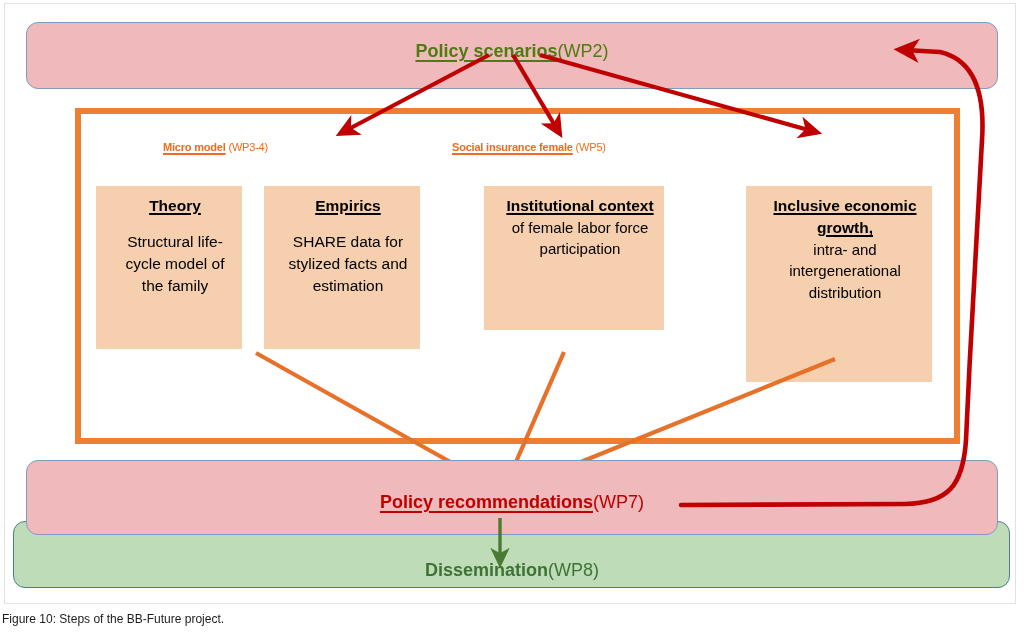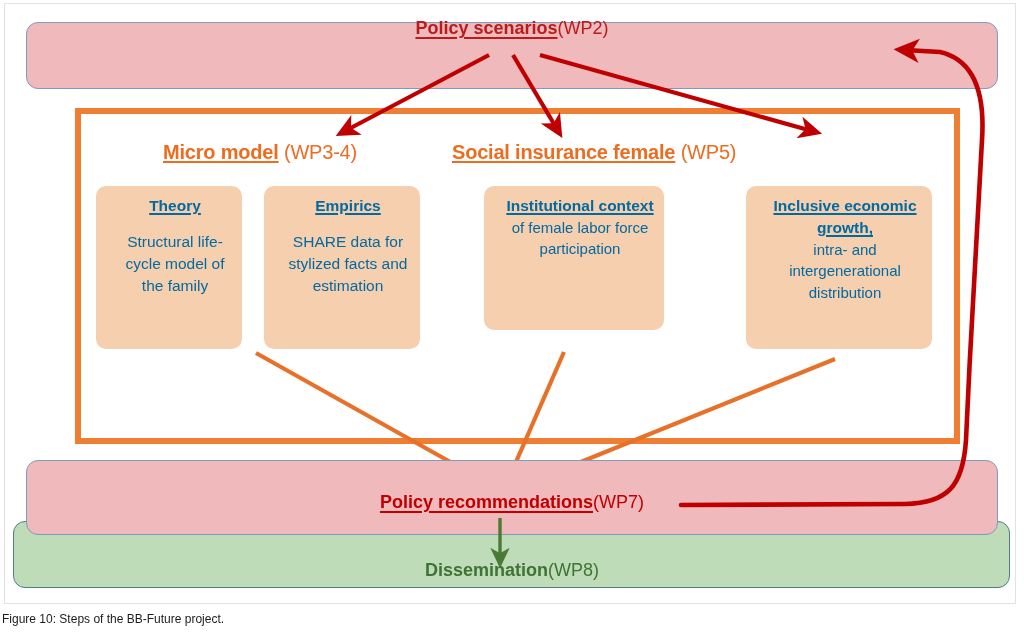--- a/index.html
+++ b/index.html
@@ -32,54 +32,53 @@
   }
 
   
   .orange-frame{
     position:absolute;left:75px;top:108px;width:885px;height:336px;
     border:6px solid #ee7f32;background:transparent;box-sizing:border-box;
   }
 
   
   .wp-label{
-    position:absolute;color:#ee6c1f;font-weight:700;font-size:20px;
+    position:absolute;color:#ee6c1f;font-weight:700;font-size:11px;
     white-space:nowrap;letter-spacing:-0.2px;
   }
   .wp-label .u{text-decoration:underline;text-decoration-thickness:1.6px;text-underline-offset:2px;}
   .wp-label .paren{font-weight:400;}
   #wp-micro{left:163px;top:141px;}
   #wp-social{left:452px;top:141px;}
   #wp-macro{left:756px;top:141px;}
 
   
   .pbox{
     position:absolute;background:#f5cfae;box-sizing:border-box;
-    text-align:center;color:#0369a1;font-size:15.5px;line-height:1.42;
+    text-align:center;color:#000000;font-size:15.5px;line-height:1.42;
     padding:9px 6px 0 18px;
-    border-radius:10px;
   }
   .pbox .hd{font-weight:700;display:block;text-decoration:underline;
     text-decoration-thickness:1.5px;text-underline-offset:2px;}
   .pbox .bd{display:block;}
   .pbox .gap{display:block;height:14px;}
   #box-theory    {left:96px; top:186px;width:146px;height:163px;}
   #box-empirics  {left:264px;top:186px;width:156px;height:163px;}
   #box-inst      {left:484px;top:186px;width:180px;height:144px;}
-  #box-incl      {left:746px;top:186px;width:186px;height:163px;}
+  #box-incl      {left:746px;top:186px;width:186px;height:196px;}
   #box-inst .bd, #box-incl .bd{font-size:15px;}
 
   
   .bar-label{
     position:absolute;width:100%;text-align:center;font-size:18px;font-weight:700;
     white-space:nowrap;
   }
   .bar-label .paren{font-weight:400;}
   .bar-label .u{text-decoration:underline;text-decoration-thickness:1.7px;text-underline-offset:2.5px;}
-  #lbl-scenarios{top:18px;left:0;color:#b91c1c;}
+  #lbl-scenarios{top:41px;left:0;color:#4d7c0f;}
   #lbl-recommendations{top:492px;left:0;color:#c00000;z-index:7;}
   #lbl-dissemination{top:560px;left:0;color:#3f7336;z-index:7;}
 
   
   svg.arrows{position:absolute;left:0;top:0;width:1024px;height:638px;overflow:visible;}
   svg.arrows.under{z-index:3;}
   svg.arrows.over{z-index:6;}
 
   
   .caption{

